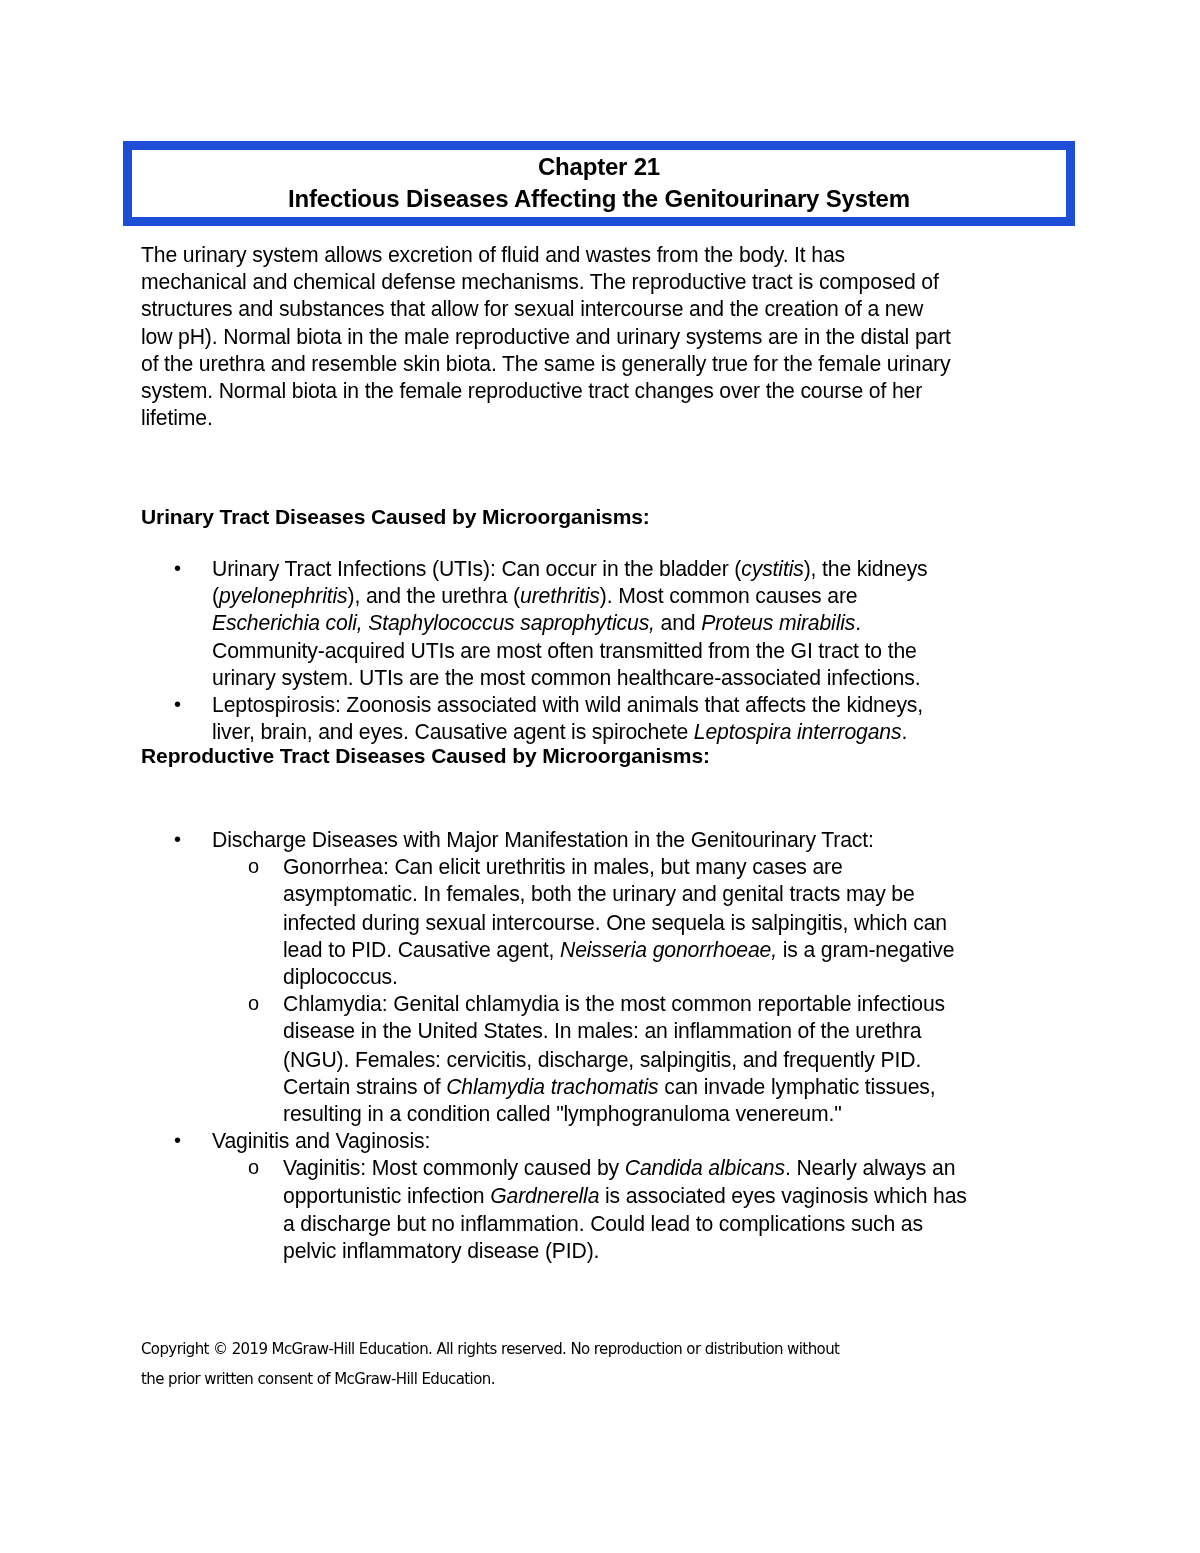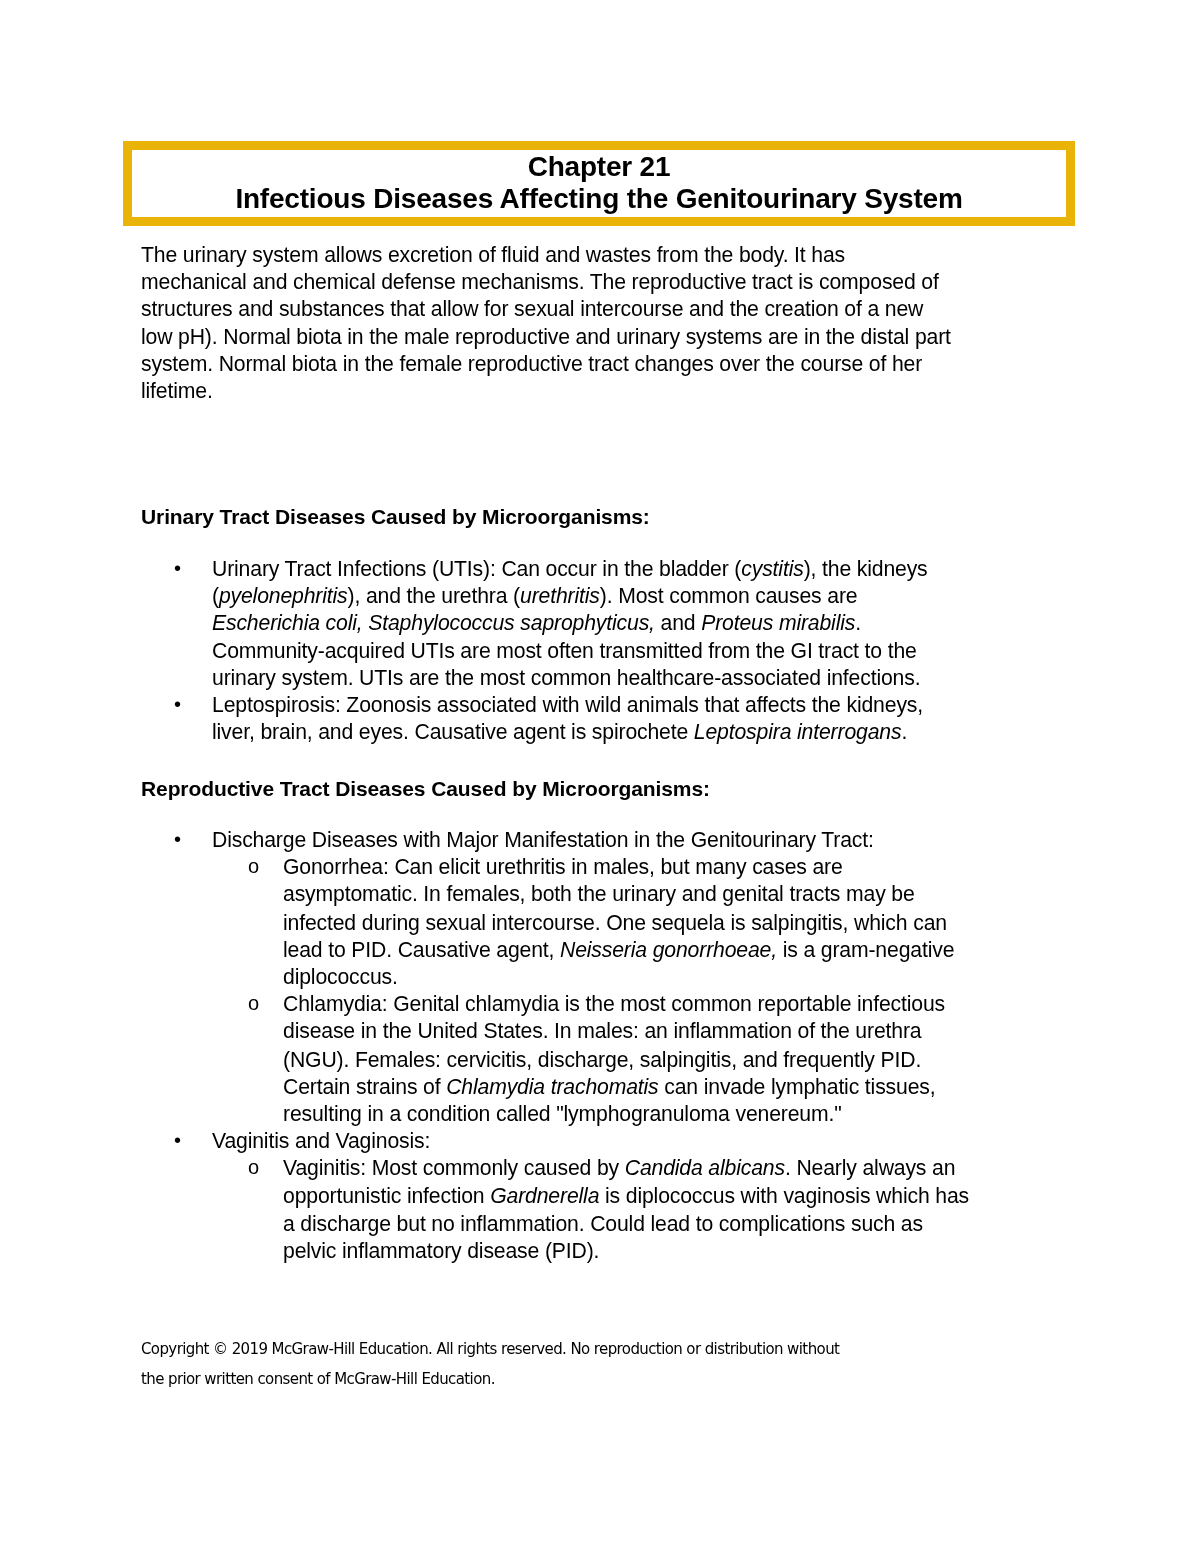--- a/index.html
+++ b/index.html
@@ -1,21 +1,21 @@
 <!DOCTYPE html>
 <html><head>
 <meta charset="utf-8">
 <style>
   html, body { margin: 0; padding: 0; background: #ffffff; }
   body { width: 1200px; height: 1553px; position: relative; overflow: hidden;
          font-family: "Liberation Sans", sans-serif; color: #000; }
   .title-box {
     position: absolute; left: 123px; top: 141px; width: 934px; height: 66px;
-    border: 9px solid #eab308; background: #fff;
-    text-align: center; font-weight: bold; font-size: 28px; line-height: 32px;
+    border: 9px solid #1d4ed8; background: #fff;
+    text-align: center; font-weight: bold; font-size: 24px; line-height: 32px;
     padding-top: 1px;
   }
   .title-box div { letter-spacing: -0.2px; }
   .body-text {
     position: absolute; left: 141px; top: 241px; width: 930px;
     font-size: 21.2px; line-height: 27.2px; letter-spacing: -0.15px;
   }
   .section-heading {
     position: absolute; left: 141px; font-weight: bold; font-size: 21px; line-height: 27px;
     letter-spacing: -0.1px;
@@ -41,20 +41,21 @@
 <div class="title-box">
   <div>Chapter 21</div>
   <div>Infectious Diseases Affecting the Genitourinary System</div>
 </div>
 
 <div class="body-text">
   <div>The urinary system allows excretion of fluid and wastes from the body. It has</div>
   <div>mechanical and chemical defense mechanisms. The reproductive tract is composed of</div>
   <div>structures and substances that allow for sexual intercourse and the creation of a new</div>
   <div>low pH). Normal biota in the male reproductive and urinary systems are in the distal part</div>
+  <div>of the urethra and resemble skin biota. The same is generally true for the female urinary</div>
   <div>system. Normal biota in the female reproductive tract changes over the course of her</div>
   <div>lifetime.</div>
 </div>
 
 <div class="section-heading" style="top:503px;">Urinary Tract Diseases Caused by Microorganisms:</div>
 
 <div class="list" style="top:555px;">
   <div class="li">
     <span class="bullet">•</span>
     <div><span>Urinary Tract Infections (UTIs): Can occur in the bladder (</span><i>cystitis</i><span>), the kidneys</span></div>
@@ -63,21 +64,21 @@
     <div>Community-acquired UTIs are most often transmitted from the GI tract to the</div>
     <div>urinary system. UTIs are the most common healthcare-associated infections.</div>
   </div>
   <div class="li">
     <span class="bullet">•</span>
     <div>Leptospirosis: Zoonosis associated with wild animals that affects the kidneys,</div>
     <div><span>liver, brain, and eyes. Causative agent is spirochete </span><i>Leptospira interrogans</i><span>.</span></div>
   </div>
 </div>
 
-<div class="section-heading" style="top:775px;text-align:right;">Reproductive Tract Diseases Caused by Microorganisms:</div>
+<div class="section-heading" style="top:742px;text-align:right;">Reproductive Tract Diseases Caused by Microorganisms:</div>
 
 <div class="list" style="top:826px;">
   <div class="li">
     <span class="bullet">•</span>
     <div>Discharge Diseases with Major Manifestation in the Genitourinary Tract:</div>
   </div>
   <div class="sub">
     <span class="sbullet">o</span>
     <p>Gonorrhea: Can elicit urethritis in males, but many cases are</p>
     <p class="l2">asymptomatic. In females, both the urinary and genital tracts may be</p>
@@ -93,21 +94,21 @@
     <p><span>Certain strains of </span><i>Chlamydia trachomatis</i><span> can invade lymphatic tissues,</span></p>
     <p>resulting in a condition called "lymphogranuloma venereum."</p>
   </div>
   <div class="li">
     <span class="bullet">•</span>
     <div>Vaginitis and Vaginosis:</div>
   </div>
   <div class="sub">
     <span class="sbullet">o</span>
     <p><span>Vaginitis: Most commonly caused by </span><i>Candida albicans</i><span>. Nearly always an</span></p>
-    <p class="l2"><span>opportunistic infection </span><i>Gardnerella</i><span> is diplococcus with vaginosis which has</span></p>
+    <p class="l2"><span>opportunistic infection </span><i>Gardnerella</i><span> is associated eyes vaginosis which has</span></p>
     <p>a discharge but no inflammation. Could lead to complications such as</p>
     <p class="l2">pelvic inflammatory disease (PID).</p>
   </div>
 </div>
 
 <div class="copyright">
   <div>Copyright © 2019 McGraw-Hill Education. All rights reserved.  No reproduction or distribution without</div>
   <div>the prior written consent of McGraw-Hill Education.</div>
 </div>
 

